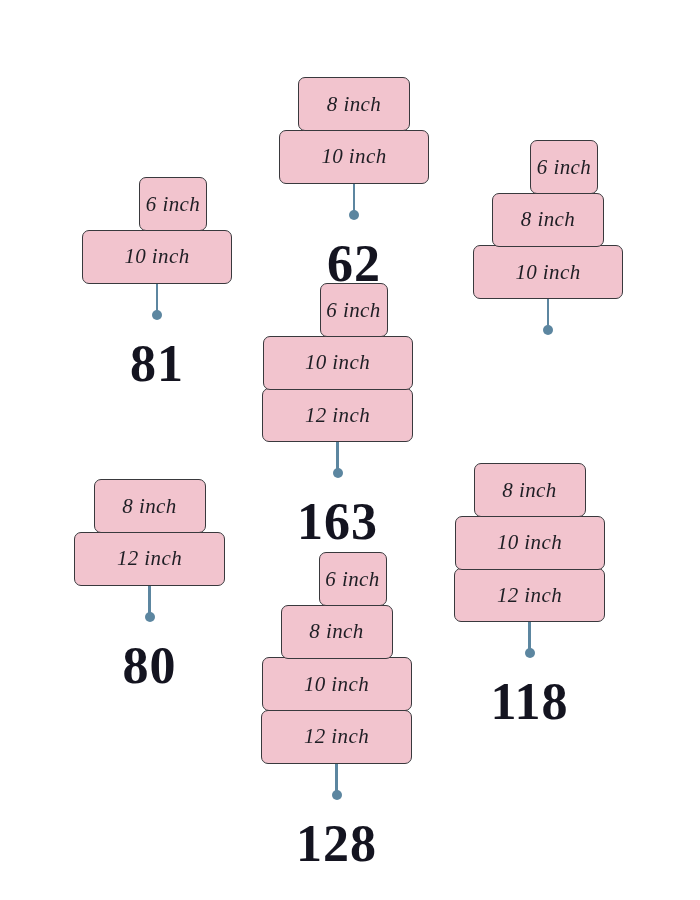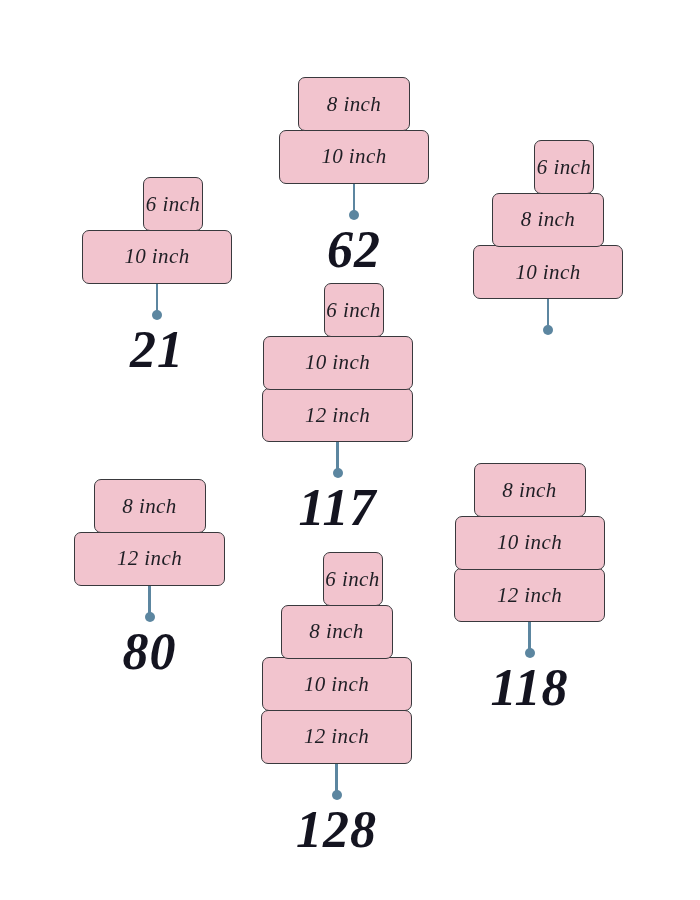--- a/index.html
+++ b/index.html
@@ -33,31 +33,30 @@
   .tier:nth-child(2) { z-index: 8; }
   .tier:nth-child(3) { z-index: 7; }
   .tier:nth-child(4) { z-index: 6; }
   .tier-label {
     font-style: italic;
     font-size: 21px;
     color: var(--label-color, #1e1e24);
     letter-spacing: 0.4px;
     white-space: nowrap;
   }
-  .w6  { width: 60px; margin-left: 32px; }
+  .w6  { width: 68px; margin-left: 32px; }
   .w8  { width: 112px; }
   .w10 { width: 150px; }
   .w12 { width: 151px; }
 
   .stem { width: 2.5px; height: 27px; background: var(--stem, #5c86a0); }
   .dot  { width: 10px; height: 10px; border-radius: 50%; background: var(--stem, #5c86a0); margin-top: -1px; }
 
   .servings {
-    margin-top: 4px;
-    font-style: italic;
+    margin-top: 18px;
     font-weight: 700;
     font-size: 52px;
     line-height: 1.0;
     color: var(--number-color, #141420);
     letter-spacing: 1px;
   }
 
   .cake-1 { left: 82px;  top: 177px; }
   .cake-2 { left: 279px; top: 77px;  }
   .cake-3 { left: 473px; top: 140px; }
@@ -73,21 +72,21 @@
 
   <div class="cake cake-1">
     <div class="tier w6">
       <span class="tier-label">6 inch</span>
     </div>
     <div class="tier w10">
       <span class="tier-label">10 inch</span>
     </div>
     <div class="stem"></div>
     <div class="dot"></div>
-    <div class="servings">21</div>
+    <div class="servings">81</div>
   </div>
 
   <div class="cake cake-2">
     <div class="tier w8">
       <span class="tier-label">8 inch</span>
     </div>
     <div class="tier w10">
       <span class="tier-label">10 inch</span>
     </div>
     <div class="stem"></div>
@@ -114,21 +113,21 @@
       <span class="tier-label">6 inch</span>
     </div>
     <div class="tier w10">
       <span class="tier-label">10 inch</span>
     </div>
     <div class="tier w12">
       <span class="tier-label">12 inch</span>
     </div>
     <div class="stem"></div>
     <div class="dot"></div>
-    <div class="servings">117</div>
+    <div class="servings">163</div>
   </div>
 
   <div class="cake cake-5">
     <div class="tier w8">
       <span class="tier-label">8 inch</span>
     </div>
     <div class="tier w12">
       <span class="tier-label">12 inch</span>
     </div>
     <div class="stem"></div>

